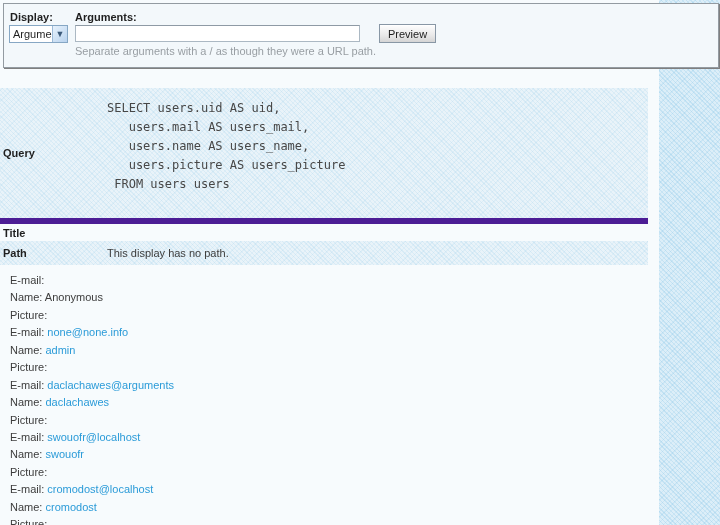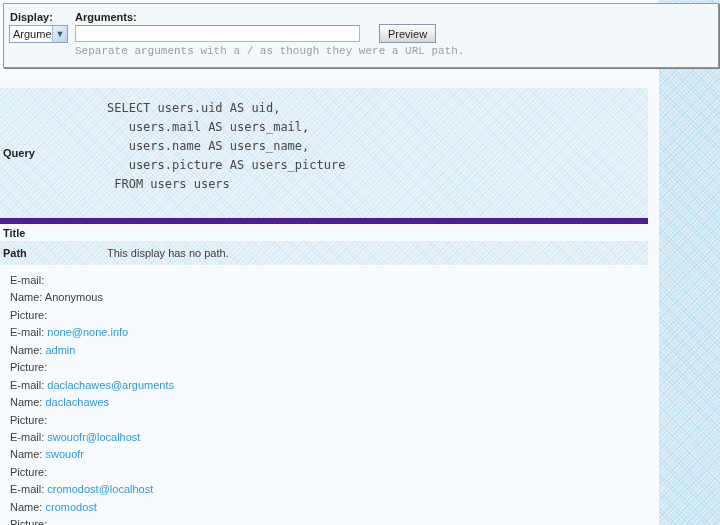--- a/index.html
+++ b/index.html
@@ -53,21 +53,21 @@
     border:1px solid #abb8c3; border-top-color:#8e9aa5;
     background:#fff; font:11px "Liberation Sans", sans-serif; padding:0 3px; color:#222;
   }
   .btn {
     position:absolute; left:375px; top:20px; height:19px; min-width:56px;
     border:1px solid #8897a5; border-radius:0;
     background:linear-gradient(#fefefe,#e9e9e9 60%,#d5d5d5);
     font:11px "Liberation Sans", sans-serif; color:#1c1c1c; padding:0 8px;
     box-shadow:inset 0 1px 0 rgba(255,255,255,0.8);
   }
-  .help { position:absolute; left:71px; top:41px; color:#989ea3;font-family:Liberation Mono, monospace; }
+  .help { position:absolute; left:71px; top:41px; color:#989ea3; }
 
   
   .info-rows { position:absolute; left:0; top:88px; width:648px; }
   .irow { display:flex; width:100%; }
   .ilabel {
     width:107px; padding-left:3px; font-weight:bold; color:#1f1f1f;
     display:flex; align-items:center; flex-shrink:0;
   }
   .icontent { flex:1; display:flex; align-items:center; }
   .row-query { height:130px; }

